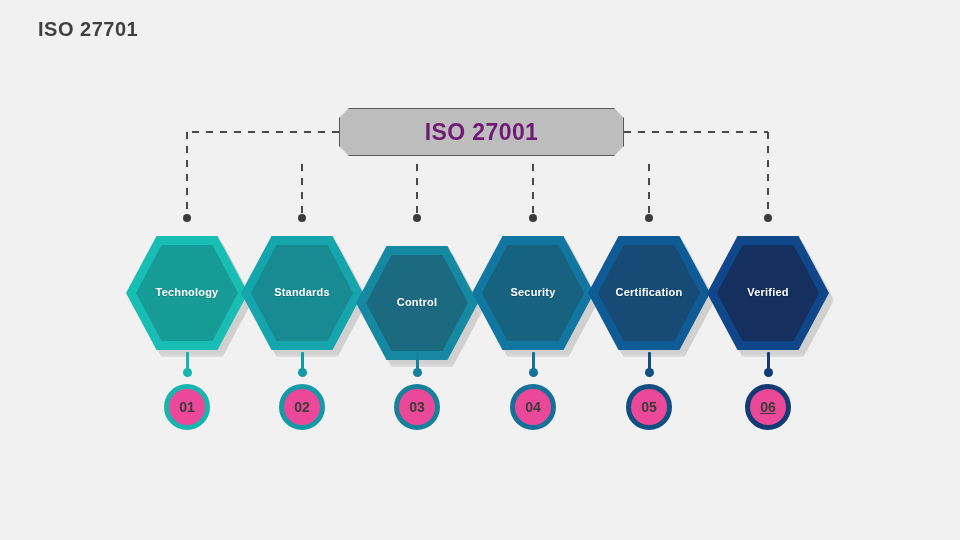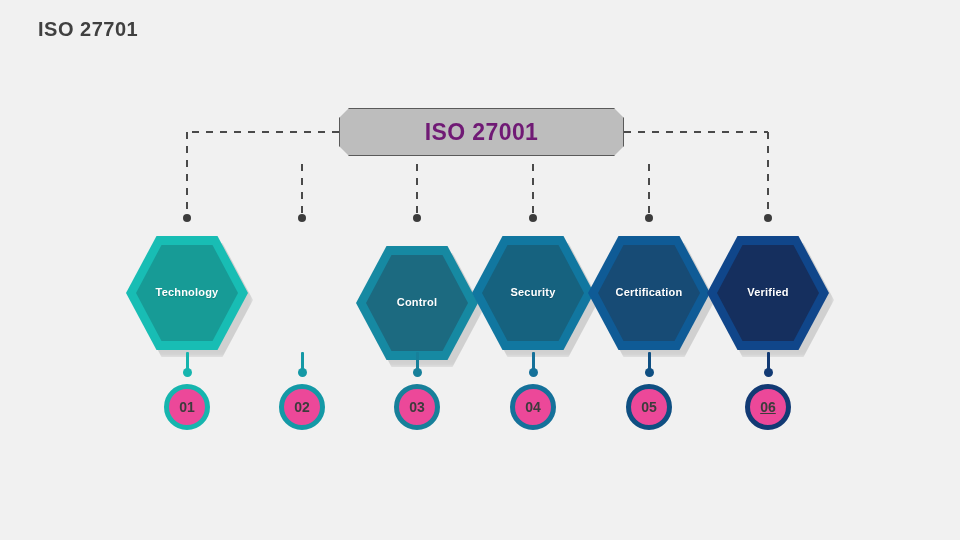--- a/index.html
+++ b/index.html
@@ -188,20 +188,26 @@
   <div id="hex-row">
       <div class="hex-item" style="left: 126px;">
         <div class="hex-shadow"></div>
         <div class="hex-outer" style="background: rgb(24, 189, 180);"></div>
         <div class="hex-inner" style="background: rgb(23, 155, 150);"></div>
         <div class="hex-label">Technology</div>
       </div>
       <div class="stem" style="left: 185.5px; background: rgb(22, 181, 174);"></div>
       <div class="stem-dot" style="left: 182.5px; background: rgb(22, 181, 174);"></div>
       <div class="num-circle" style="left: 164px; border: 5px solid rgb(22, 181, 174);">01</div>
+      <div class="hex-item" style="left: 241px;">
+        <div class="hex-shadow"></div>
+        <div class="hex-outer" style="background: rgb(20, 165, 173);"></div>
+        <div class="hex-inner" style="background: rgb(23, 138, 146);"></div>
+        <div class="hex-label">Standards</div>
+      </div>
       <div class="stem" style="left: 300.5px; background: rgb(20, 153, 166);"></div>
       <div class="stem-dot" style="left: 297.5px; background: rgb(20, 153, 166);"></div>
       <div class="num-circle" style="left: 279px; border: 5px solid rgb(20, 153, 166);">02</div>
       <div class="hex-item" style="left: 356px; margin-top: 10px;">
         <div class="hex-shadow"></div>
         <div class="hex-outer" style="background: rgb(22, 137, 162);"></div>
         <div class="hex-inner" style="background: rgb(28, 106, 128);"></div>
         <div class="hex-label">Control</div>
       </div>
       <div class="stem" style="left: 415.5px; background: rgb(23, 128, 154);"></div>

